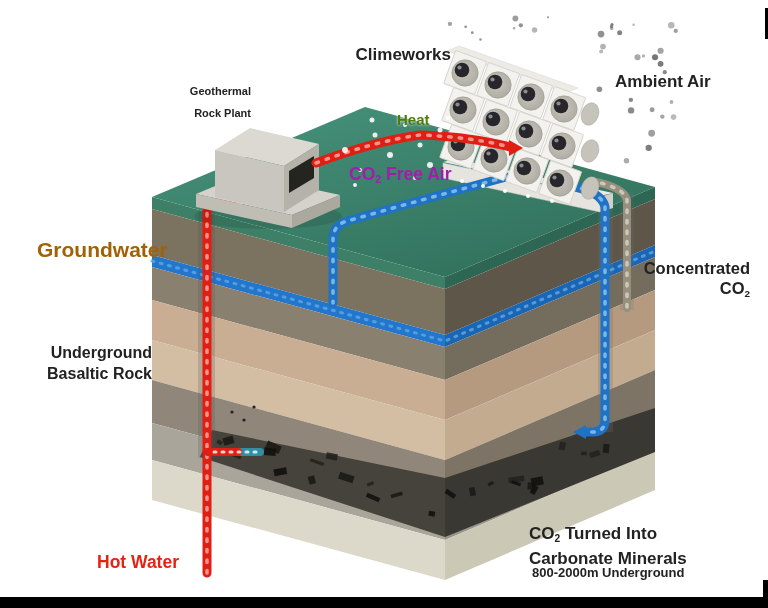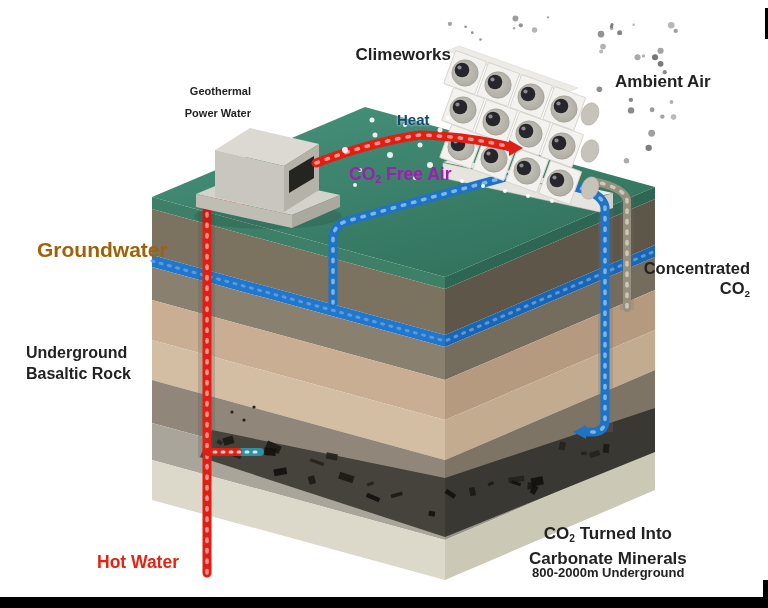--- a/index.html
+++ b/index.html
@@ -1,21 +1,21 @@
 <!DOCTYPE html>
 <html><head>
 <meta charset="utf-8">
 <style>
   html,body{margin:0;padding:0;}
   body{width:768px;height:608px;position:relative;background:#ffffff;overflow:hidden;
        font-family:"Liberation Sans","DejaVu Sans",sans-serif;}
-  .lbl{position:absolute;font-weight:700;color:#222;line-height:1.25;white-space:nowrap;text-align:center;}
+  .lbl{position:absolute;font-weight:700;color:#222;line-height:1.25;white-space:nowrap;}
   .lbl .sb{font-size:0.6em;vertical-align:-0.28em;}
   .center{text-align:right;}
-  .right{text-align:left;}
+  .right{text-align:right;}
   .bar{position:absolute;background:#000;}
   svg{position:absolute;left:0;top:0;}
 </style>
 </head>
 <body>
 
 <svg id="scene" width="768" height="608" viewBox="0 0 768 608">
   <defs>
     <linearGradient id="greenGrad" x1="0.15" y1="0" x2="0.9" y2="1">
       <stop id="gg1" offset="0" stop-color="#46917a"></stop>
@@ -267,24 +267,24 @@
       <circle cx="552" cy="201" r="2" fill="#ffffff" opacity="0.95"></circle>
     </g>
 </svg>
 
 <div class="lbl center" style="left:333px;top:44px;width:118px;font-size:17px;">Climeworks</div>
 
 <div class="lbl" style="left:615px;top:71px;font-size:17px;">Ambient Air</div>
 
 <div class="lbl center" style="left:127px;top:80px;width:124px;font-size:11px;line-height:22px;">
   <div>Geothermal</div>
-  <div>Power Water</div>
-</div>
-
-<div class="lbl" style="left:361px;top:111px;font-size:15px;color:#0c4a6e;text-shadow:0 0 3px rgba(255,255,255,0.9);padding-left:36px;">Heat</div>
+  <div>Rock Plant</div>
+</div>
+
+<div class="lbl" style="left:361px;top:111px;font-size:15px;color:#4d7c0f;text-shadow:0 0 3px rgba(255,255,255,0.9);padding-left:36px;">Heat</div>
 
 <div class="lbl" style="left:349px;top:164px;font-size:17.5px;color:#a21caf;">
   <span>CO</span><span class="sb">2</span><span> Free Air</span>
 </div>
 
 <div class="lbl" style="left:37px;top:237px;font-size:21px;color:#a16207;">Groundwater</div>
 
 <div class="lbl center" style="left:616px;top:258px;width:134px;font-size:16.5px;line-height:20px;">
   <div>Concentrated</div>
   <div><span>CO</span><span class="sb">2</span></div>

